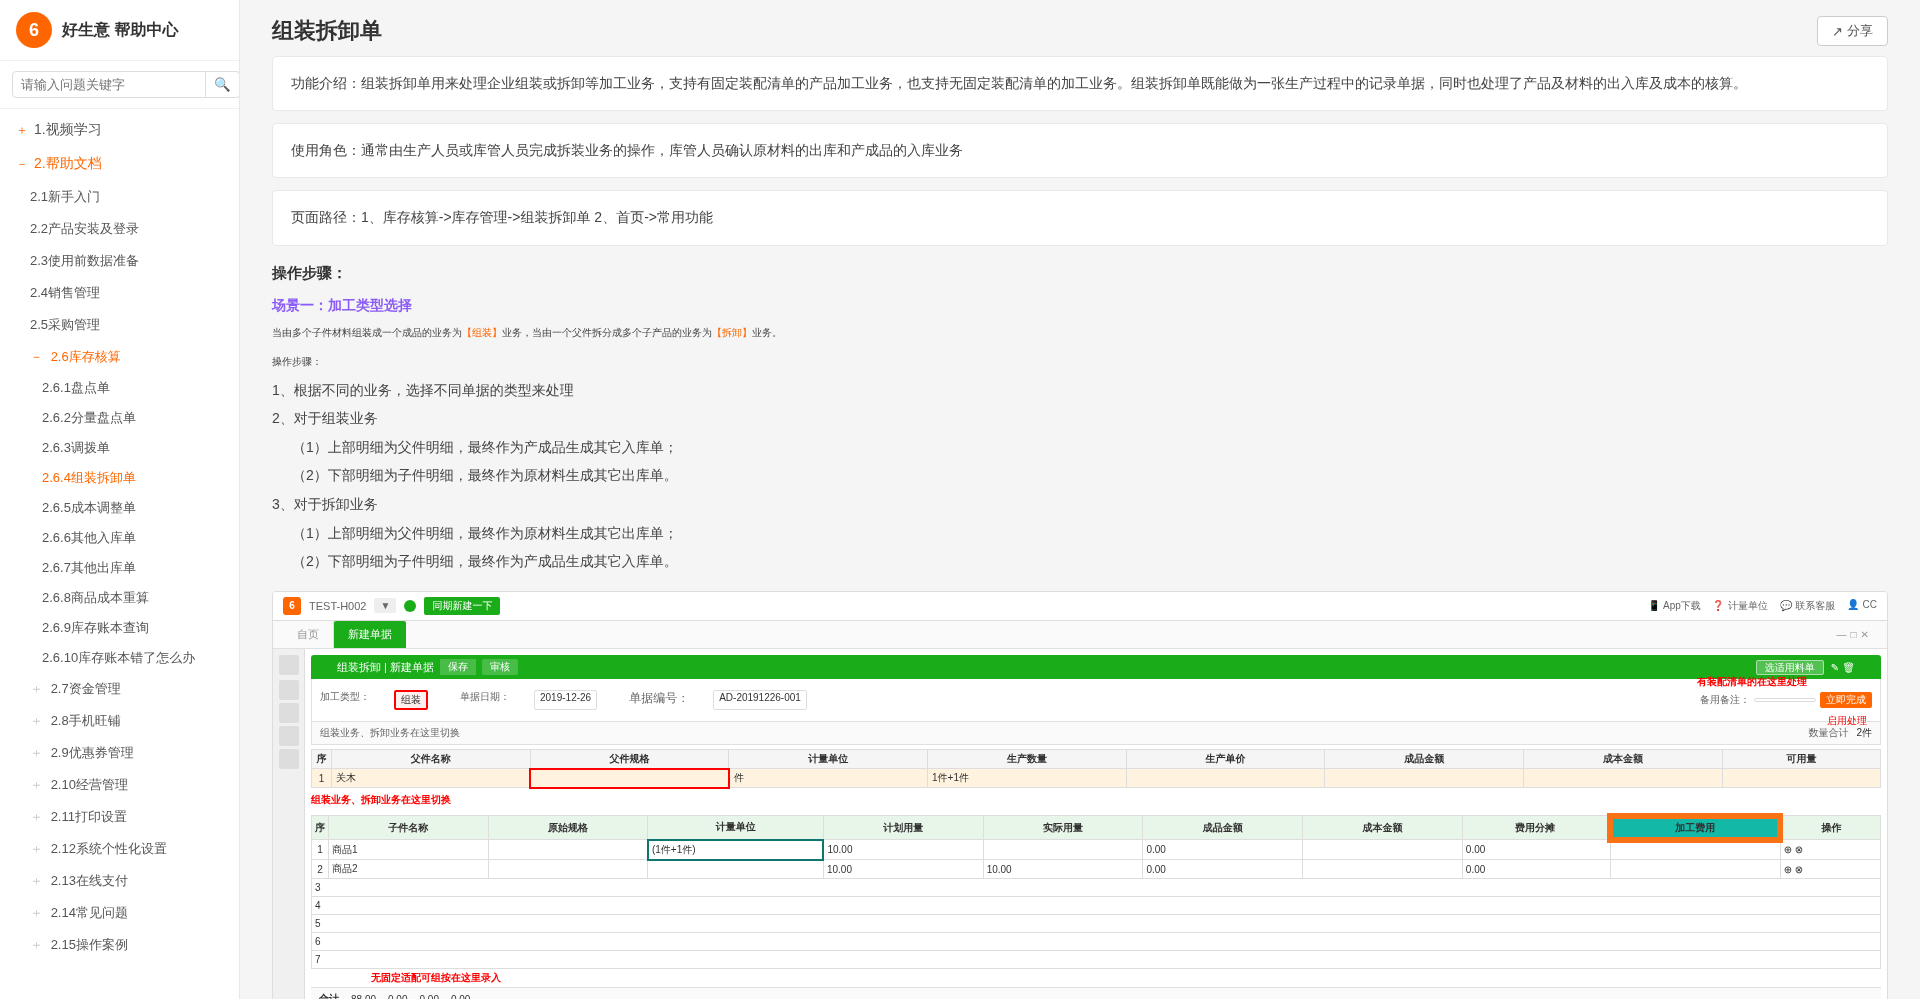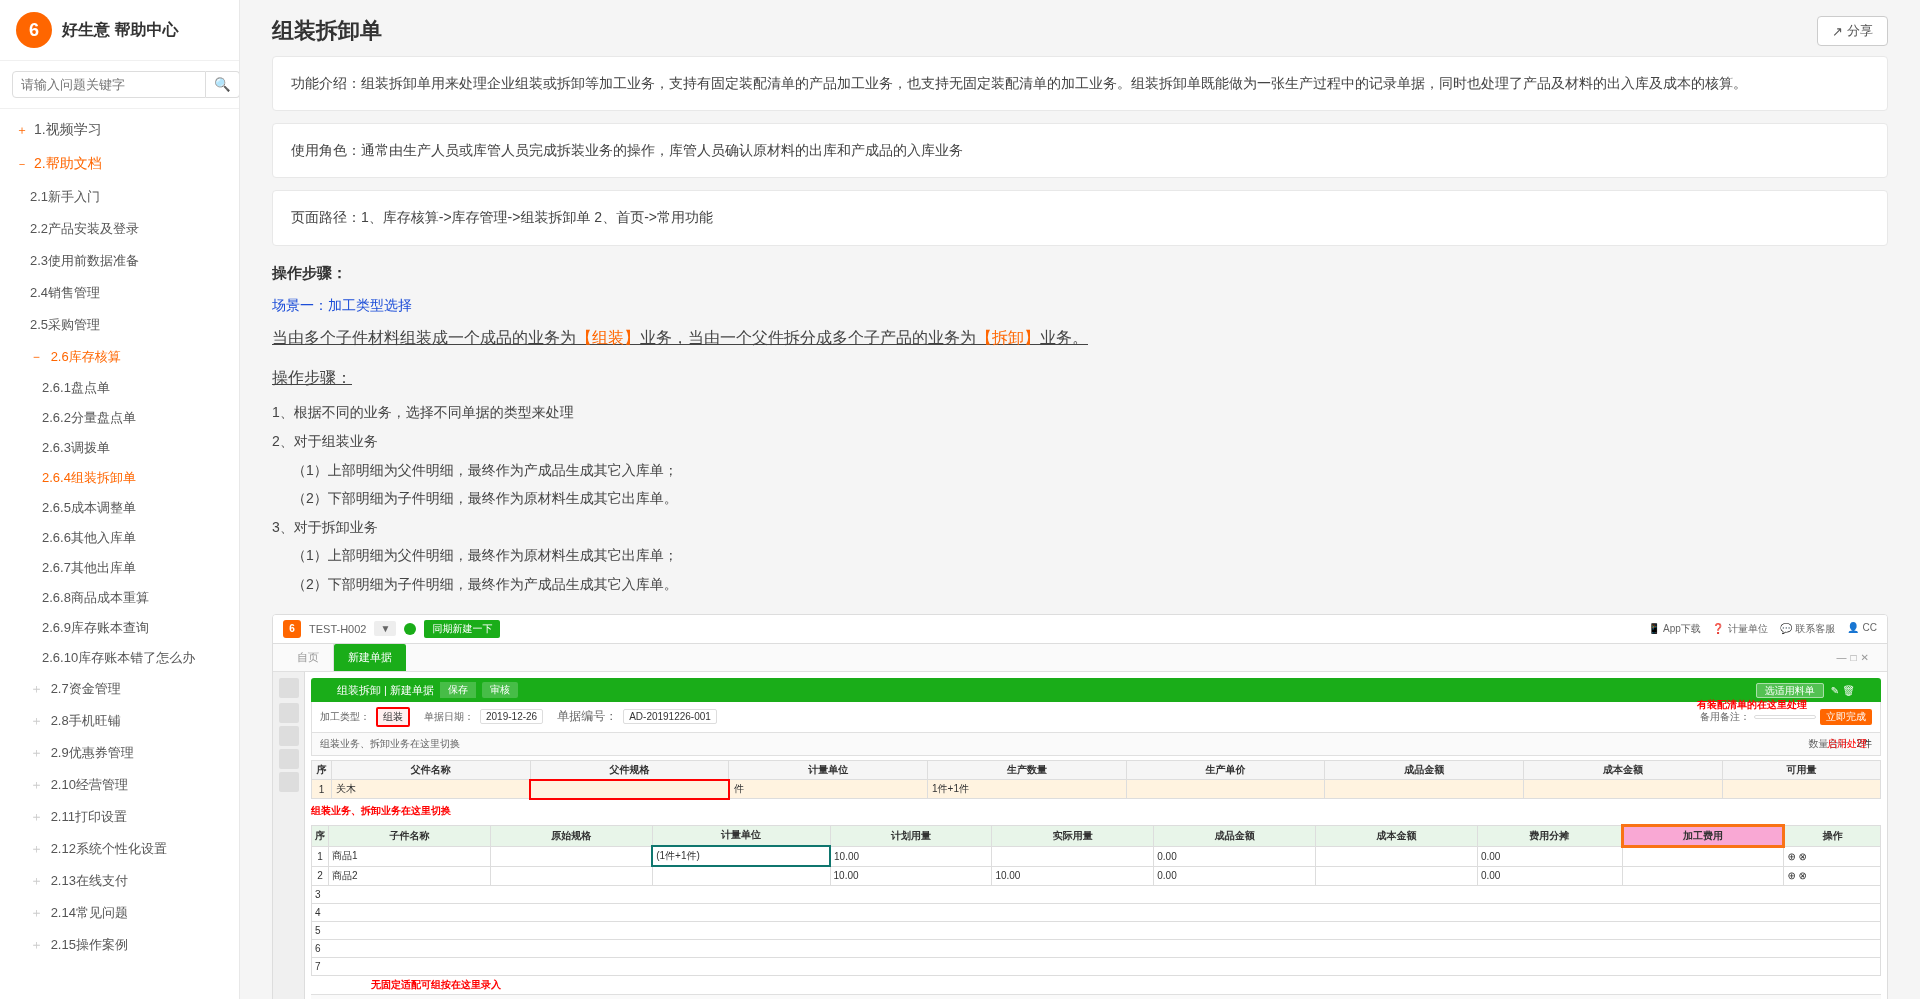--- a/index.html
+++ b/index.html
@@ -124,30 +124,29 @@
     }
 
     .section-title {
       font-size: 15px;
       font-weight: bold;
       color: #333;
       margin: 18px 0 10px 0;
     }
     .sub-section-title {
       font-size: 14px;
-      font-weight: normal;
-      color: #1d4ed8;
+      font-weight: bold;
+      color: #8b5cf6;
       margin: 14px 0 8px 0;
     }
     .text-line {
-      font-size: 16px;
+      font-size: 10px;
       color: #444;
       line-height: 1.9;
       margin-bottom: 4px;
-      text-decoration: underline;
     }
     .text-line .highlight { color: #f60; }
     .step-list { margin: 6px 0 6px 0; }
     .step-list li {
       font-size: 14px;
       color: #444;
       line-height: 1.9;
       list-style: none;
       margin-bottom: 2px;
     }
@@ -375,21 +374,21 @@
               <span>组装拆卸 | 新建单据</span>
               <span style="background:rgba(255,255,255,0.2);padding:1px 8px;border-radius:0;font-size:10px;">保存</span>
               <span style="background:rgba(255,255,255,0.2);padding:1px 8px;border-radius:2px;font-size:10px;">审核</span>
               <div style="margin-left:auto; position:relative;">
                 <span style="background:rgba(255,255,255,0.25);padding:1px 8px;border-radius:2px;font-size:10px; border:1px solid rgba(255,255,255,0.5);">选适用料单</span>
                 <span style="font-size:10px; margin-left:4px;">✎</span>
                 <span style="font-size:10px;">🗑</span>
               </div>
             </div>
 
-            <div style="border:1px solid #e0e0e0; border-top:none; padding:5px 8px; background:#fff; display:flex; flex-wrap:wrap; gap:6px; align-items:center;">
+            <div style="border:1px solid #e0e0e0; border-top:none; padding:11px 8px; background:#fff; display:flex; flex-wrap:wrap; gap:24px; ">
               <span style="font-size:10px;color:#666;">加工类型：</span>
               <span style="border:2px solid red; padding:1px 5px; font-size:10px; border-radius:2px; background:#fff0f0;">组装</span>
               <span style="font-size:10px;color:#666;margin-left:8px;">单据日期：</span>
               <span style="border:1px solid #ddd; padding:1px 5px; font-size:10px; border-radius:2px;">2019-12-26</span>
               <span style="font-size:12px;color:#666;margin-left:8px;">单据编号：</span>
               <span style="border:1px solid #ddd; padding:1px 5px; font-size:10px; border-radius:2px;">AD-20191226-001</span>
               <div style="margin-left: auto; display:flex; align-items:center; gap:4px;">
                 <span style="font-size:10px;color:#666;">备用备注：</span>
                 <span style="border:1px solid #ddd; padding:1px 30px; font-size:10px; border-radius:2px;"></span>
                 <span style="background:#f60;color:#fff;padding:1px 6px;border-radius:2px;font-size:10px;">立即完成</span>
@@ -444,21 +443,21 @@
                   <tr style="background:#e8f5e9;">
                     <th style="background:#e8f5e9;border:1px solid #ddd;padding:2px 3px;width:16px;">序</th>
                     <th style="background:#e8f5e9;border:1px solid #ddd;padding:2px 3px;">子件名称</th>
                     <th style="background:#e8f5e9;border:1px solid #ddd;padding:2px 3px;">原始规格</th>
                     <th style="background:#e8f5e9;border:1px solid #ddd;padding:2px 3px;">计量单位</th>
                     <th style="background:#e8f5e9;border:1px solid #ddd;padding:2px 3px;">计划用量</th>
                     <th style="background:#e8f5e9;border:1px solid #ddd;padding:2px 3px;">实际用量</th>
                     <th style="background:#e8f5e9;border:1px solid #ddd;padding:2px 3px;">成品金额</th>
                     <th style="background:#e8f5e9;border:1px solid #ddd;padding:2px 3px;">成本金额</th>
                     <th style="background:#e8f5e9;border:1px solid #ddd;padding:2px 0;">费用分摊</th>
-                    <th style="background:#f9a8d4;border:3px solid #f97316;padding:2px 2px;">加工费用</th>
+                    <th style="background:#14b8a6;border:6px solid #f97316;padding:2px 2px;">加工费用</th>
                     <th style="background:#e8f5e9;border:1px solid #ddd;padding:2px 3px;">操作</th>
                   </tr>
                 </thead>
                 <tbody>
                   <tr>
                     <td style="border:1px solid #ddd;padding:2px 3px;text-align:center;">1</td>
                     <td style="border:1px solid #ddd;padding:2px 3px;">商品1</td>
                     <td style="border:1px solid #ddd;padding:2px 3px;"></td>
                     <td style="border:2px solid #0f766e;padding:2px 3px;">(1件+1件)</td>
                     <td style="border:1px solid #ddd;padding:2px 3px;">10.00</td>

